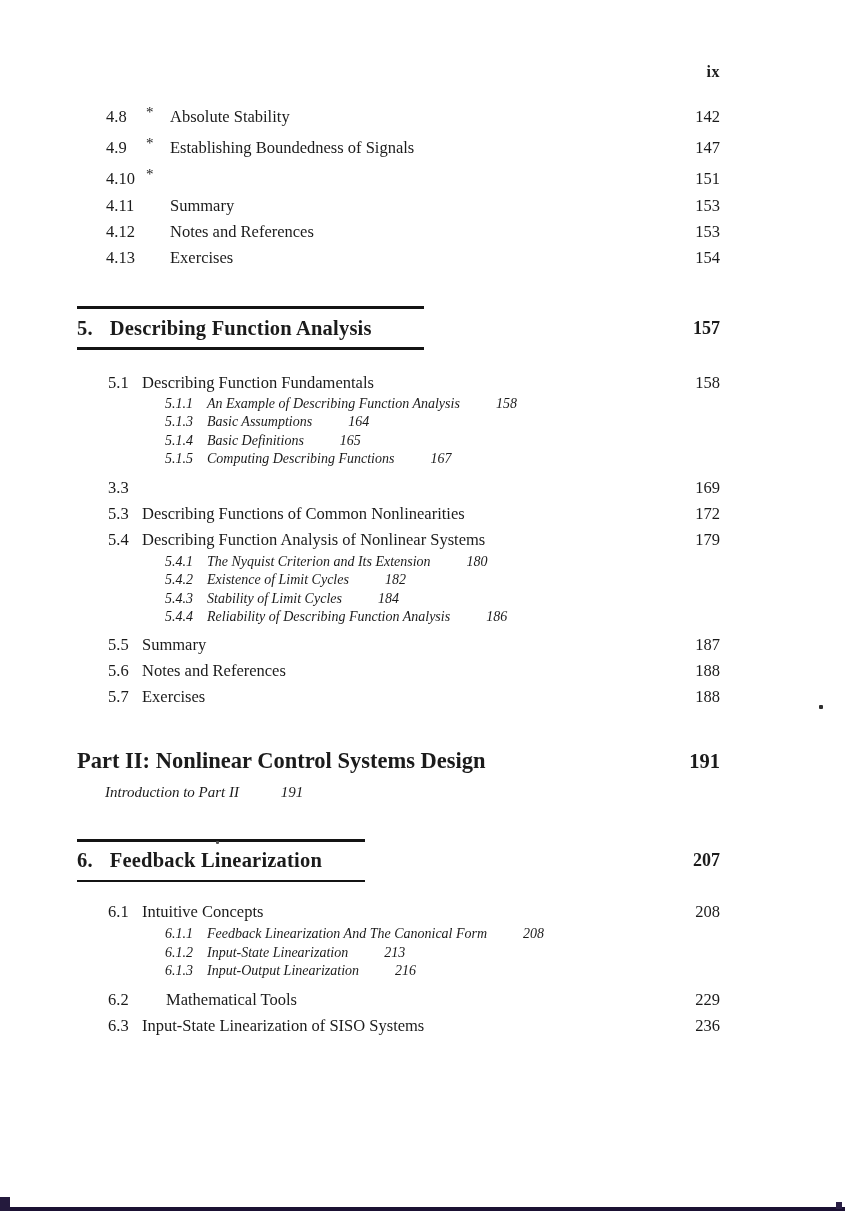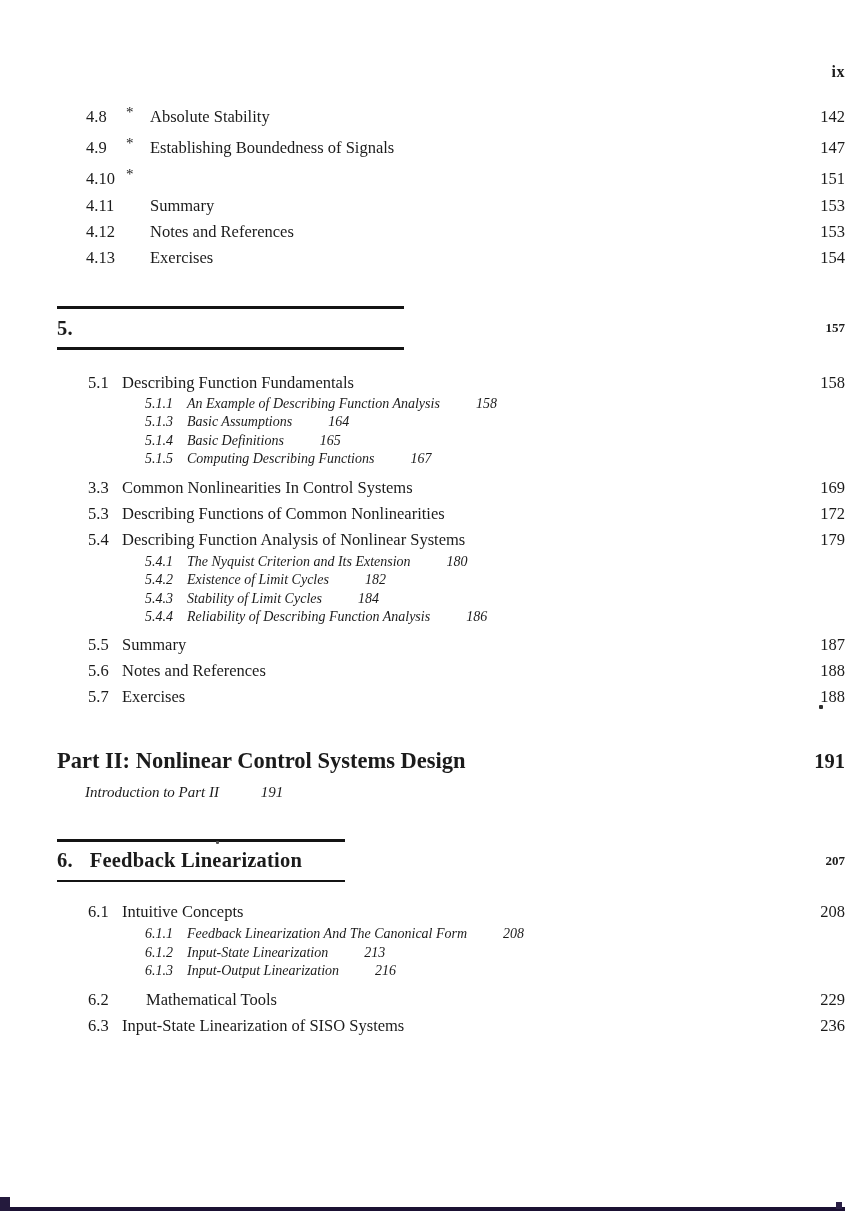--- a/index.html
+++ b/index.html
@@ -10,20 +10,22 @@
   .sheet {
     position: relative;
     width: 845px;
     height: 1211px;
     background: #ffffff;
     overflow: hidden;
     font-family: "Liberation Serif", "DejaVu Serif", serif;
     color: #1b1b1b;
   }
   .main {
+    margin-right: 125px; 
+    padding-left: 20px;
   }
   
   .folio {
     padding-top: 62px;
     text-align: right;
     font-size: 16px;
     font-weight: bold;
     line-height: 20px;
     letter-spacing: 0.5px;
   }
@@ -69,21 +71,21 @@
     letter-spacing: 0.2px;
   }
   .ch-num { margin-right: 17px; }
   .ch-page {
     position: absolute;
     right: 0;
     top: 3px;
     height: 38px;
     display: flex;
     align-items: center;
-    font-size: 13px;
+    font-size: 18px;
     font-weight: bold;
   }
   
   .secrows { margin-left: 88px; }
   .secrows .num { display: inline-block; width: 34px; flex: none; }
   .r-51 { margin-top: 22px; }
   .r-52 { margin-top: 8px; }
   .r-53, .r-54, .r-56, .r-57, .r-62, .r-63 { margin-top: 5px; }
   .r-55 { margin-top: 7px; }
   .r-61 { margin-top: 19px; }
@@ -197,20 +199,21 @@
         <span class="star"></span>
         <span class="title">Exercises</span>
         <span class="page">154</span>
       </div>
     </div>
 
     <div class="chapter ch5-block">
       <div class="ch-rule"></div>
       <div class="ch-row">
         <span class="ch-num">5.</span>
+        <span class="ch-title">Describing Function Analysis</span>
       </div>
       <div class="ch-rule thin"></div>
       <span class="ch-page">157</span>
     </div>
 
     <div class="secrows">
       <div class="row r-51">
         <span class="num">5.1</span>
         <span class="title">Describing Function Fundamentals</span>
         <span class="page">158</span>
@@ -234,21 +237,20 @@
       </div>
       <div class="subrow">
         <span class="snum">5.1.5</span>
         <span class="stitle">Computing Describing Functions</span>
         <span class="spage">167</span>
       </div>
     </div>
     <div class="secrows">
       <div class="row r-52">
         <span class="num">3.3</span>
-        <span class="title">Common Nonlinearities In Control Systems</span>
         <span class="page">169</span>
       </div>
       <div class="row r-53">
         <span class="num">5.3</span>
         <span class="title">Describing Functions of Common Nonlinearities</span>
         <span class="page">172</span>
       </div>
       <div class="row r-54">
         <span class="num">5.4</span>
         <span class="title">Describing Function Analysis of Nonlinear Systems</span>

